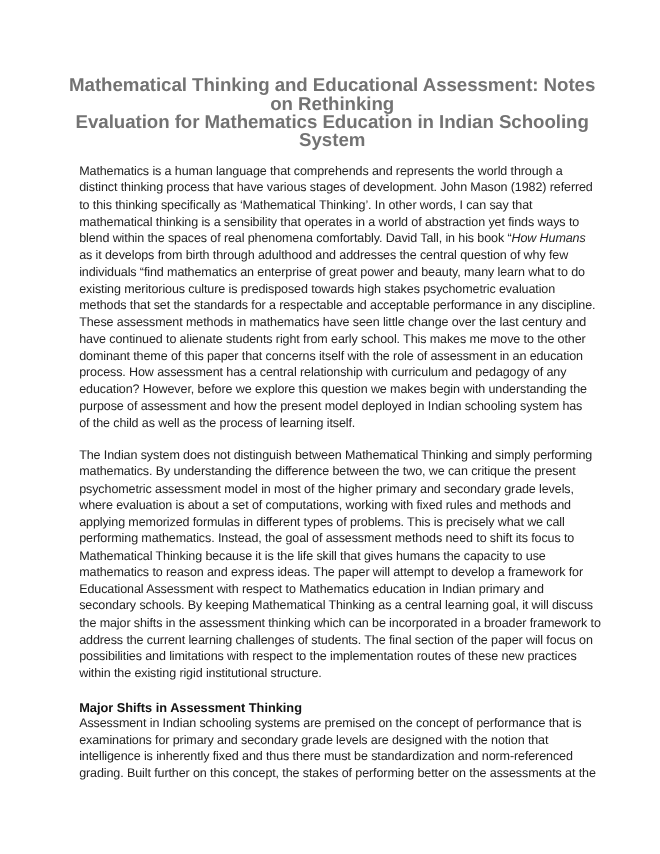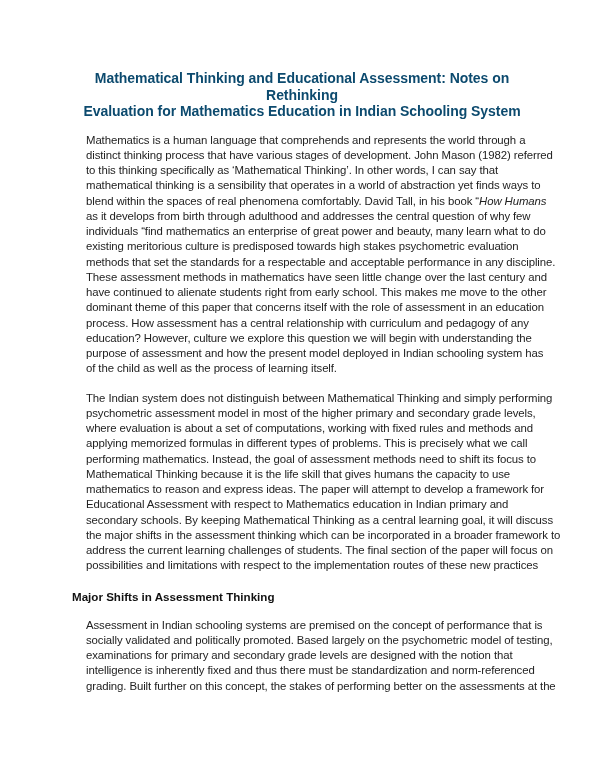--- a/index.html
+++ b/index.html
@@ -3,27 +3,27 @@
   <meta charset="utf-8">
   <style>
     html, body { margin: 0; padding: 0; background: #ffffff; }
     body { width: 600px; height: 776px; overflow: hidden; position: relative; }
     .page {
       position: absolute; left: 72px; top: 70px; width: 460px;
       font-family: "Liberation Sans", sans-serif;
       color: #222222;
     }
     .title {
-      font-weight: bold; font-size: 14px; line-height: 16.5px;
-      text-align: center; color: #0c4a6e; margin: 0 -10px 0 -10px;
+      font-weight: bold; font-size: 17px; line-height: 16.5px;
+      text-align: center; color: #737373; margin: 0 -10px 0 -10px;
       letter-spacing: -0.05px;
     }
     .title span { display: block; }
     .para {
-      font-size: 11.4px; line-height: 15.25px; margin: 14px;
+      font-size: 11.4px; line-height: 15.25px; margin: 0;
       letter-spacing: -0.1px;
     }
     .para .ln { display: block; white-space: nowrap; }
     .p1 { margin-top: 13px; }
     .p2 { margin-top: 14px; }
     .heading {
       font-weight: bold; font-size: 11.6px; line-height: 15px;
       margin-top: 15px; color: #111111;
     }
     i { font-style: italic; text-align: center; }
@@ -44,42 +44,43 @@
     <span class="ln">mathematical thinking is a sensibility that operates in a world of abstraction yet finds ways to</span>
     <span class="ln"><span>blend within the spaces of real phenomena comfortably. David Tall, in his book “</span><i>How Humans</i></span>
     <span class="ln">as it develops from birth through adulthood and addresses the central question of why few</span>
     <span class="ln">individuals “find mathematics an enterprise of great power and beauty, many learn what to do</span>
     <span class="ln">existing meritorious culture is predisposed towards high stakes psychometric evaluation</span>
     <span class="ln">methods that set the standards for a respectable and acceptable performance in any discipline.</span>
     <span class="ln">These assessment methods in mathematics have seen little change over the last century and</span>
     <span class="ln">have continued to alienate students right from early school. This makes me move to the other</span>
     <span class="ln">dominant theme of this paper that concerns itself with the role of assessment in an education</span>
     <span class="ln">process. How assessment has a central relationship with curriculum and pedagogy of any</span>
-    <span class="ln">education? However, culture we explore this question we will begin with understanding the</span>
+    <span class="ln">education? However, before we explore this question we makes begin with understanding the</span>
     <span class="ln">purpose of assessment and how the present model deployed in Indian schooling system has</span>
     <span class="ln">of the child as well as the process of learning itself.</span>
   </div>
 
   <div class="para p2">
     <span class="ln">The Indian system does not distinguish between Mathematical Thinking and simply performing</span>
+    <span class="ln">mathematics. By understanding the difference between the two, we can critique the present</span>
     <span class="ln">psychometric assessment model in most of the higher primary and secondary grade levels,</span>
     <span class="ln">where evaluation is about a set of computations, working with fixed rules and methods and</span>
     <span class="ln">applying memorized formulas in different types of problems. This is precisely what we call</span>
     <span class="ln">performing mathematics. Instead, the goal of assessment methods need to shift its focus to</span>
     <span class="ln">Mathematical Thinking because it is the life skill that gives humans the capacity to use</span>
     <span class="ln">mathematics to reason and express ideas. The paper will attempt to develop a framework for</span>
     <span class="ln">Educational Assessment with respect to Mathematics education in Indian primary and</span>
     <span class="ln">secondary schools. By keeping Mathematical Thinking as a central learning goal, it will discuss</span>
     <span class="ln">the major shifts in the assessment thinking which can be incorporated in a broader framework to</span>
     <span class="ln">address the current learning challenges of students. The final section of the paper will focus on</span>
     <span class="ln">possibilities and limitations with respect to the implementation routes of these new practices</span>
+    <span class="ln">within the existing rigid institutional structure.</span>
   </div>
 
   <div class="heading">Major Shifts in Assessment Thinking</div>
 
   <div class="para">
     <span class="ln">Assessment in Indian schooling systems are premised on the concept of performance that is</span>
-    <span class="ln">socially validated and politically promoted. Based largely on the psychometric model of testing,</span>
     <span class="ln">examinations for primary and secondary grade levels are designed with the notion that</span>
     <span class="ln">intelligence is inherently fixed and thus there must be standardization and norm-referenced</span>
     <span class="ln">grading. Built further on this concept, the stakes of performing better on the assessments at the</span>
   </div>
 </div>
 
 </body></html>

